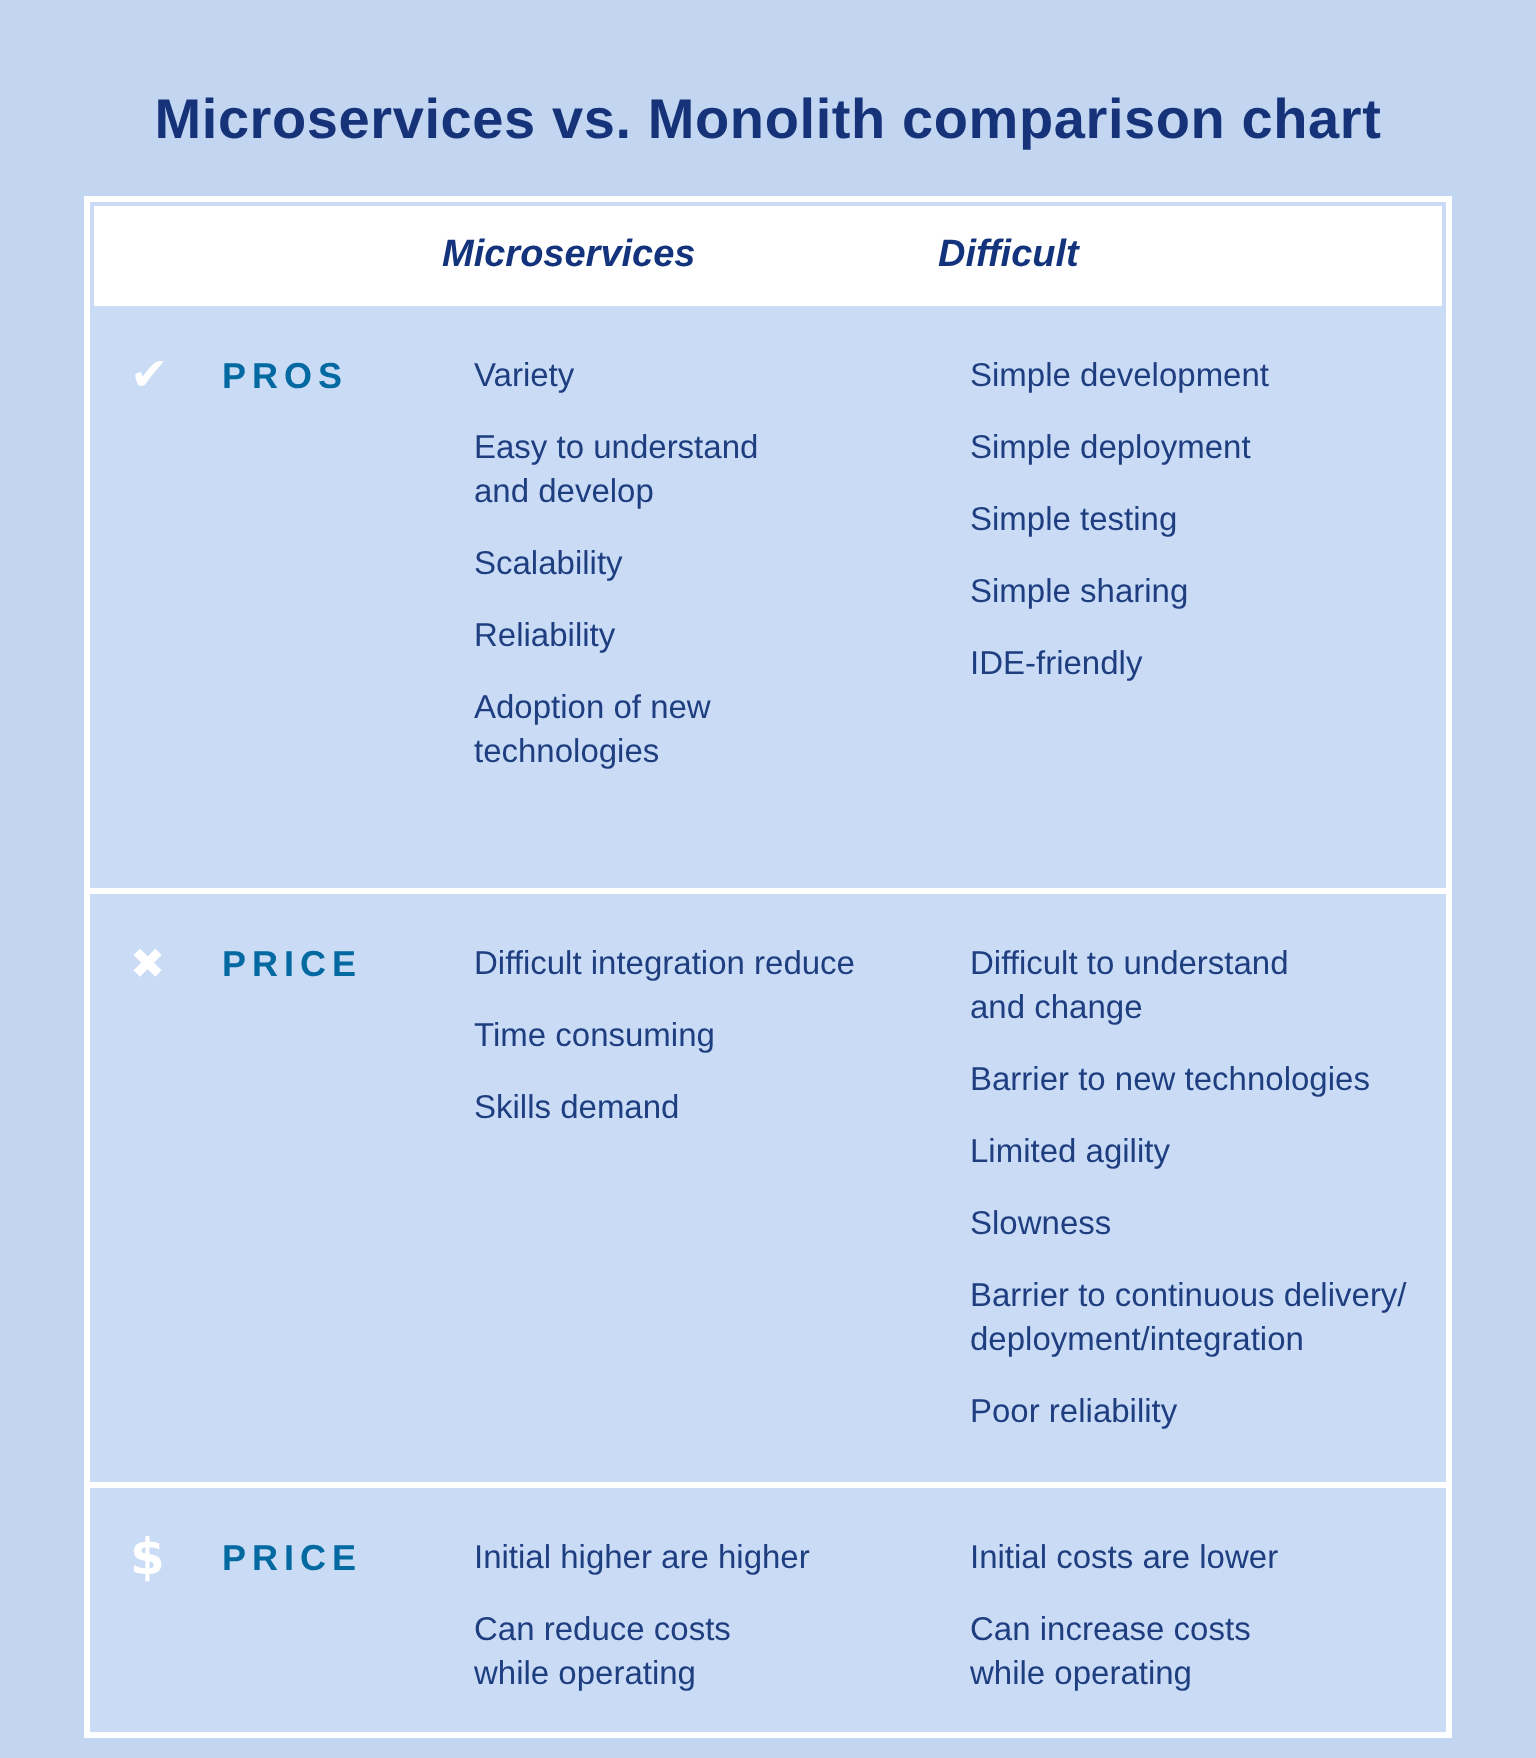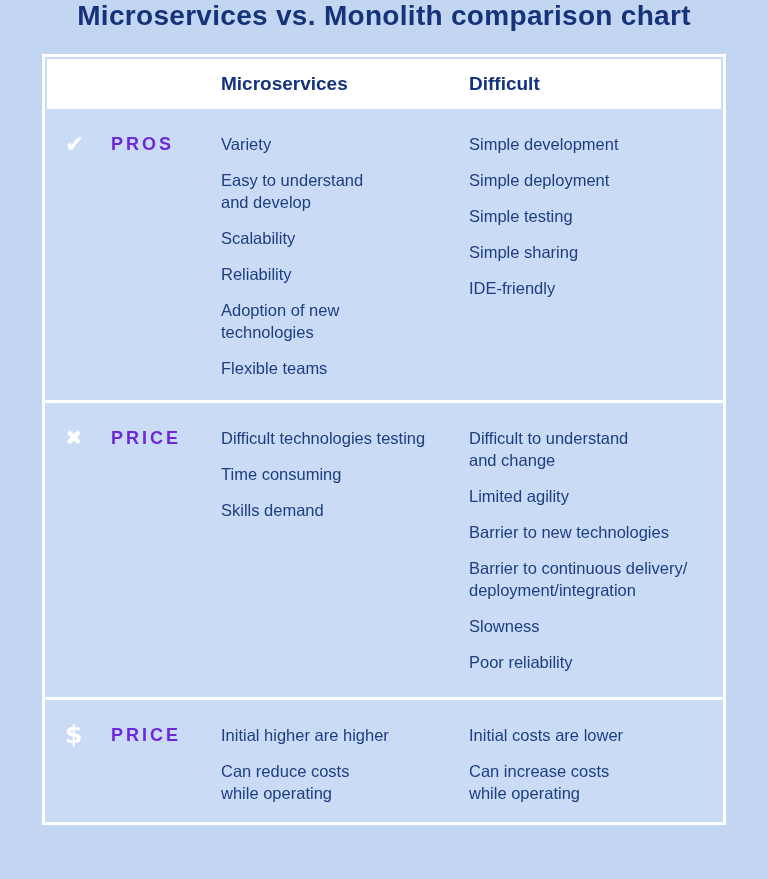--- a/index.html
+++ b/index.html
@@ -4,40 +4,42 @@
 <style>
   html, body { margin: 0; padding: 0; }
   body {
     width: 768px; height: 879px;
     background: #c3d6f1;
     font-family: "Liberation Sans", sans-serif;
     overflow: hidden;
   }
   .page-title {
     margin: 0;
+    padding-top: 44px;
     text-align: center;
     font-size: 28px;
     font-weight: bold;
     letter-spacing: 0.3px;
     color: #16337a;
   }
   .card {
     box-sizing: border-box;
     width: 684px;
     margin: 22px auto 0 auto;
     border: 3px solid #ffffff;
     background: #c9dbf5;
   }
   .header-row {
     display: flex;
     align-items: center;
     height: 50px;
     margin: 2px 2px 0 2px;
     background: #ffffff;
     padding-left: 18px;
+    font-style: italic;
   }
   .header-spacer { width: 156px; }
   .col-head {
     font-size: 19px;
     font-weight: bold;
     color: #14337d;
   }
   .col-head.micro { width: 248px; }
   .col-head.mono  { flex: 1; }
   .divider { height: 3px; background: #ffffff; }
@@ -59,31 +61,31 @@
     display: inline-block;
   }
   .icon-check  { font-size: 23px; }
   .icon-x      { font-size: 21px; }
   .icon-dollar { font-size: 25px; }
   .cell-label {
     width: 110px;
     font-size: 18px;
     font-weight: bold;
     letter-spacing: 3px;
-    color: #6d28d9;
+    color: #0369a1;
     line-height: 22px;
   }
   .cell-items { margin: 0; padding: 0; list-style: none; }
   .cell-items.micro { width: 248px; }
   .cell-items.mono  { flex: 1; }
   .item {
     font-size: 16.5px;
     line-height: 22px;
     color: #1e3e80;
-    margin: 0 0 14px 0;
+    margin: 0 0 14px 16px;
     white-space: pre-line;
   }
   .item:last-child { margin-bottom: 0; }
 </style>
 </head>
 <body>
 
 <h1 class="page-title">Microservices vs. Monolith comparison chart</h1>
 
 <div class="card">
@@ -100,51 +102,50 @@
     </div>
     <div class="cell-label">PROS</div>
     <ul class="cell-items micro">
       <li class="item">Variety</li>
       <li class="item">Easy to understand
 and develop</li>
       <li class="item">Scalability</li>
       <li class="item">Reliability</li>
       <li class="item">Adoption of new
 technologies</li>
-      <li class="item">Flexible teams</li>
     </ul>
     <ul class="cell-items mono">
       <li class="item">Simple development</li>
       <li class="item">Simple deployment</li>
       <li class="item">Simple testing</li>
       <li class="item">Simple sharing</li>
       <li class="item">IDE-friendly</li>
     </ul>
   </div>
 
   <div class="divider"></div>
 
   <div class="row cons">
     <div class="cell-icon">
       <span class="icon icon-x">✖</span>
     </div>
     <div class="cell-label">PRICE</div>
     <ul class="cell-items micro">
-      <li class="item">Difficult technologies testing</li>
+      <li class="item">Difficult integration reduce</li>
       <li class="item">Time consuming</li>
       <li class="item">Skills demand</li>
     </ul>
     <ul class="cell-items mono">
       <li class="item">Difficult to understand
 and change</li>
+      <li class="item">Barrier to new technologies</li>
       <li class="item">Limited agility</li>
-      <li class="item">Barrier to new technologies</li>
+      <li class="item">Slowness</li>
       <li class="item">Barrier to continuous delivery/
 deployment/integration</li>
-      <li class="item">Slowness</li>
       <li class="item">Poor reliability</li>
     </ul>
   </div>
 
   <div class="divider"></div>
 
   <div class="row price">
     <div class="cell-icon">
       <span class="icon icon-dollar">$</span>
     </div>

